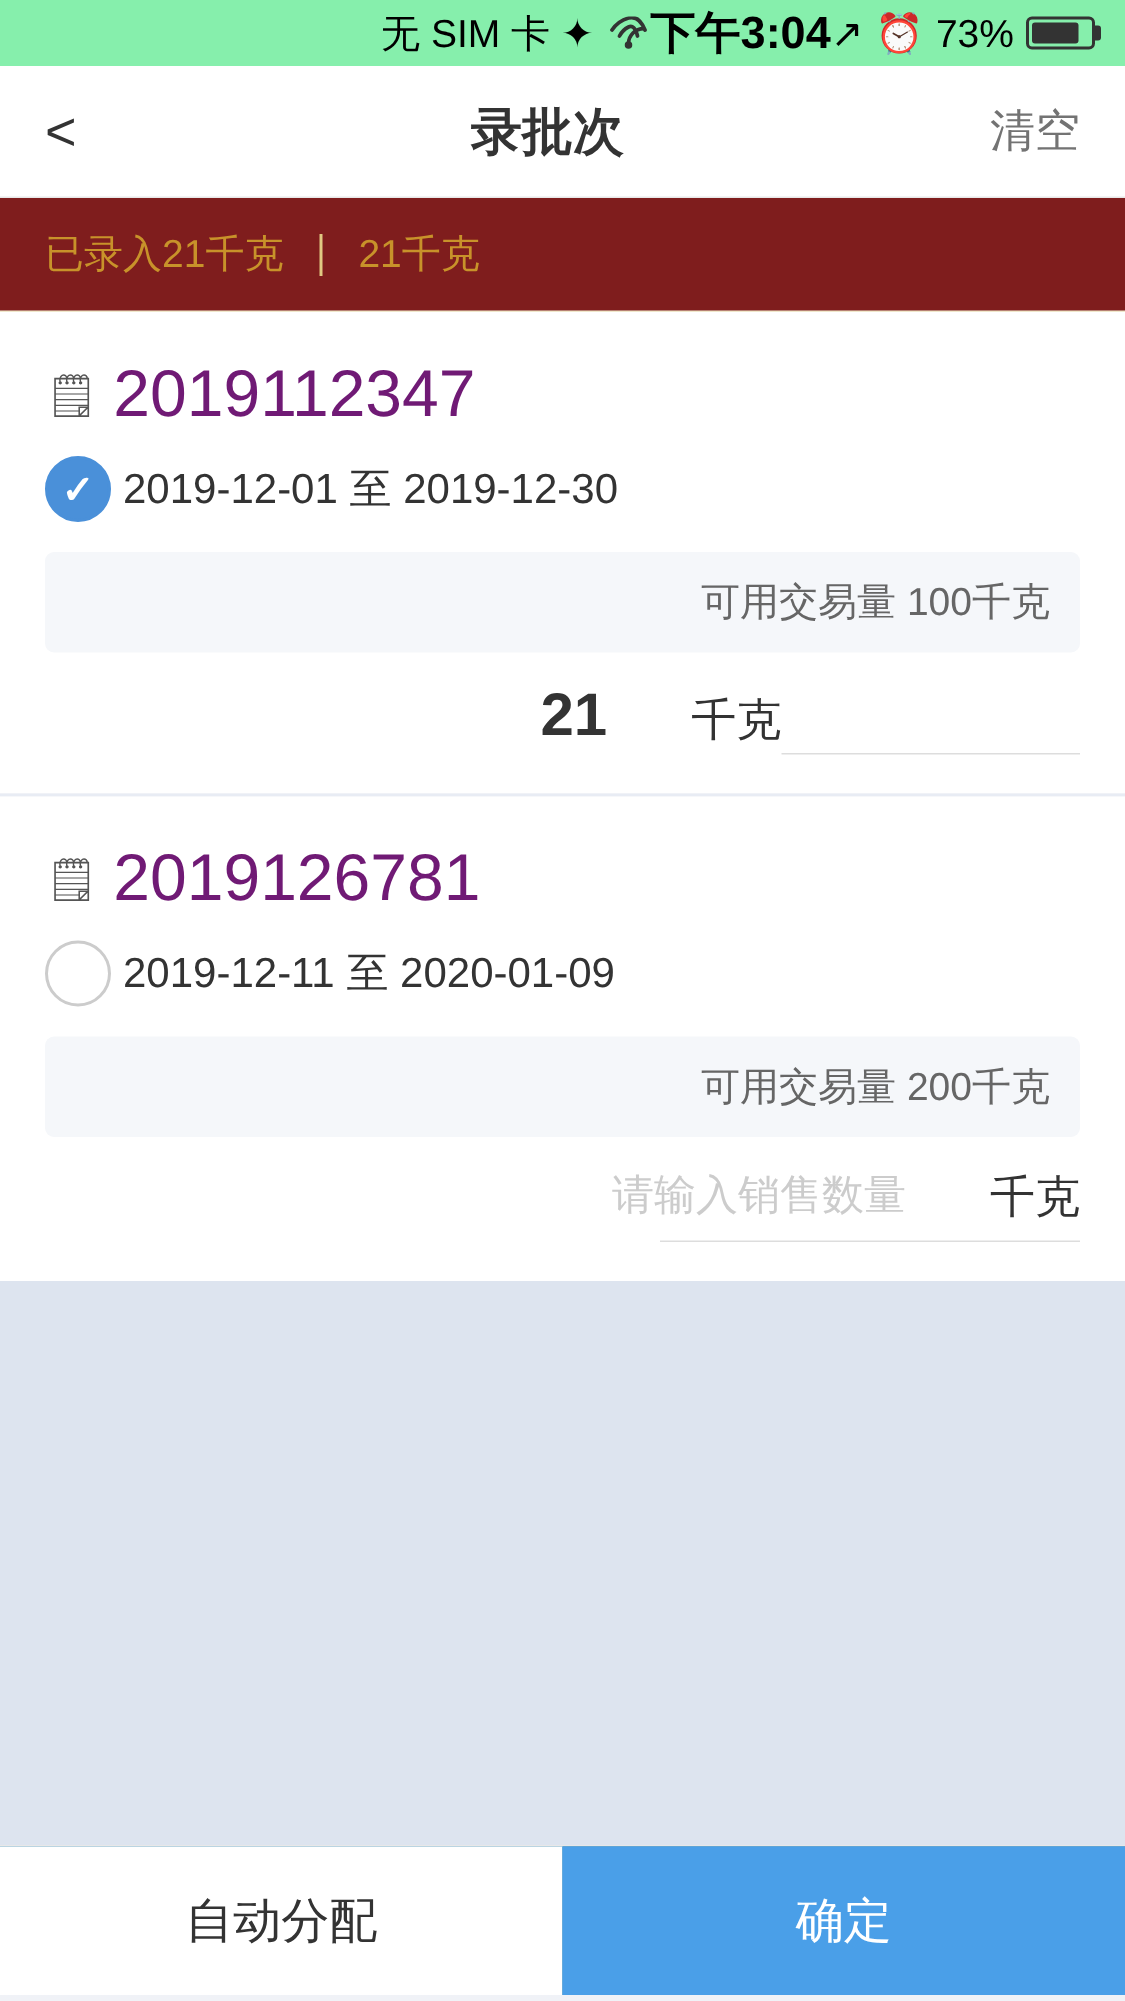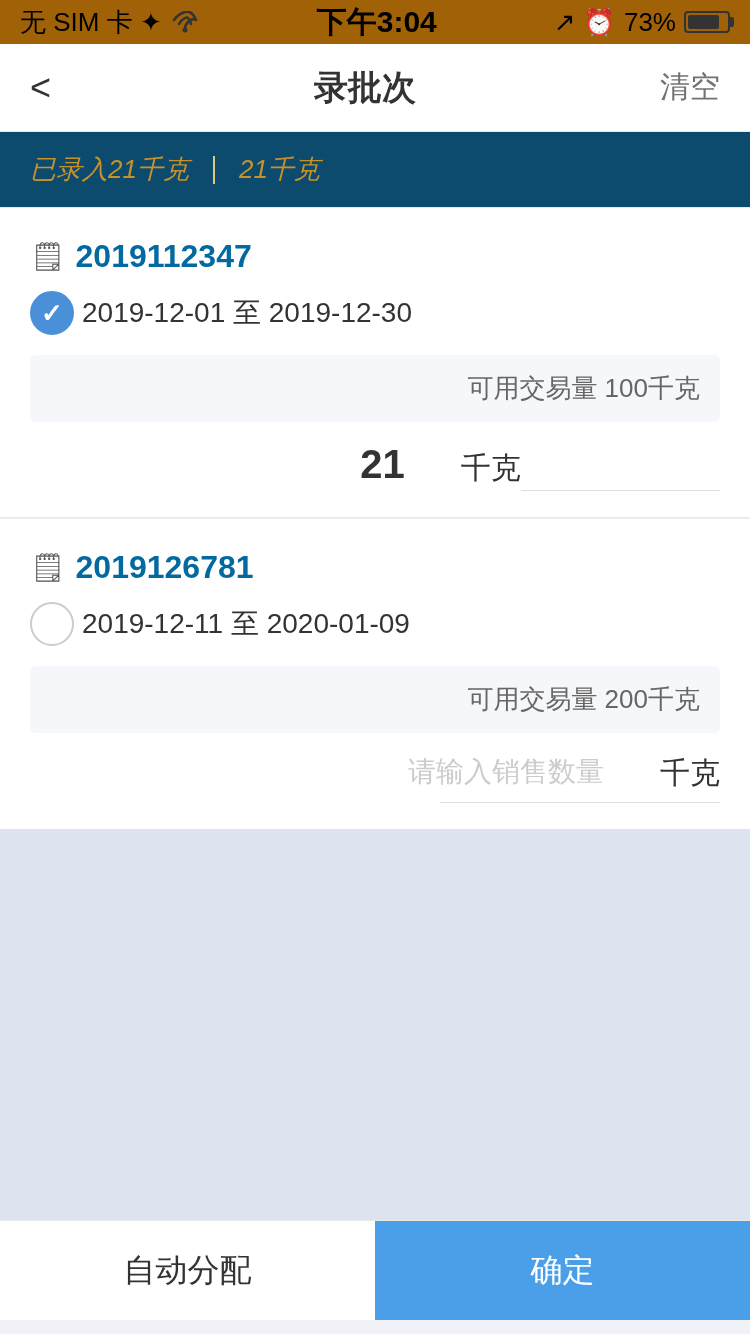--- a/index.html
+++ b/index.html
@@ -8,24 +8,24 @@
       width: 750px;
       min-height: 1334px;
       font-family: -apple-system, 'PingFang SC', 'Helvetica Neue', sans-serif;
       background: #f0f2f7;
       font-size: 28px;
     }
 
     
     .status-bar {
       height: 44px;
-      background: #a16207;
-      display: flex;
-      align-items: center;
-      justify-content: space-between;
+      background: #86efac;
+      display: flex;
+      align-items: center;
+      justify-content: flex-end;
       padding: 15px 20px;
       font-size: 26px;
       font-weight: 500;
     }
     .status-left {
       display: flex;
       align-items: center;
       gap: 8px;
     }
     .status-center {
@@ -92,27 +92,26 @@
       font-size: 30px;
       color: #737373;
       cursor: pointer;
       width: 80px;
       text-align: right;
       font-family: Liberation Serif, serif;
     }
 
     
     .info-banner {
-      background: #0c4a6e;
+      background: #7f1d1d;
       padding: 20px 30px;
       display: flex;
       align-items: center;
       gap: 24px;
       border-bottom: 1px solid #f0e8cc;
-      font-style: italic;
     }
     .info-banner-item {
       font-size: 26px;
       color: #c8922a;
     }
     .info-banner-divider {
       width: 2px;
       height: 28px;
       background: #e0c882;
     }
@@ -134,23 +133,23 @@
       gap: 10px;
       margin-bottom: 16px;
     }
 
     .batch-icon {
       font-size: 28px;
       color: #555;
     }
 
     .batch-id {
-      font-size: 32px;
-      font-weight: 700;
-      color: #0369a1;
+      font-size: 44px;
+      font-weight: 400;
+      color: #701a75;
     }
 
     .batch-row {
       display: flex;
       align-items: center;
       gap: 8px;
       margin-bottom: 20px;
     }
 
     .radio-circle {
@@ -237,21 +236,21 @@
     }
 
     
     .bottom-bar {
       height: 100px;
       background: #0369a1;
       display: flex;
       align-items: stretch;
       border-top: 1px solid #e8e8e8;
       position: fixed;
-      bottom: 14px;
+      bottom: 4px;
       width: 750px;
     }
 
     .btn-auto {
       flex: 1;
       display: flex;
       align-items: center;
       justify-content: center;
       font-size: 32px;
       color: #333;

